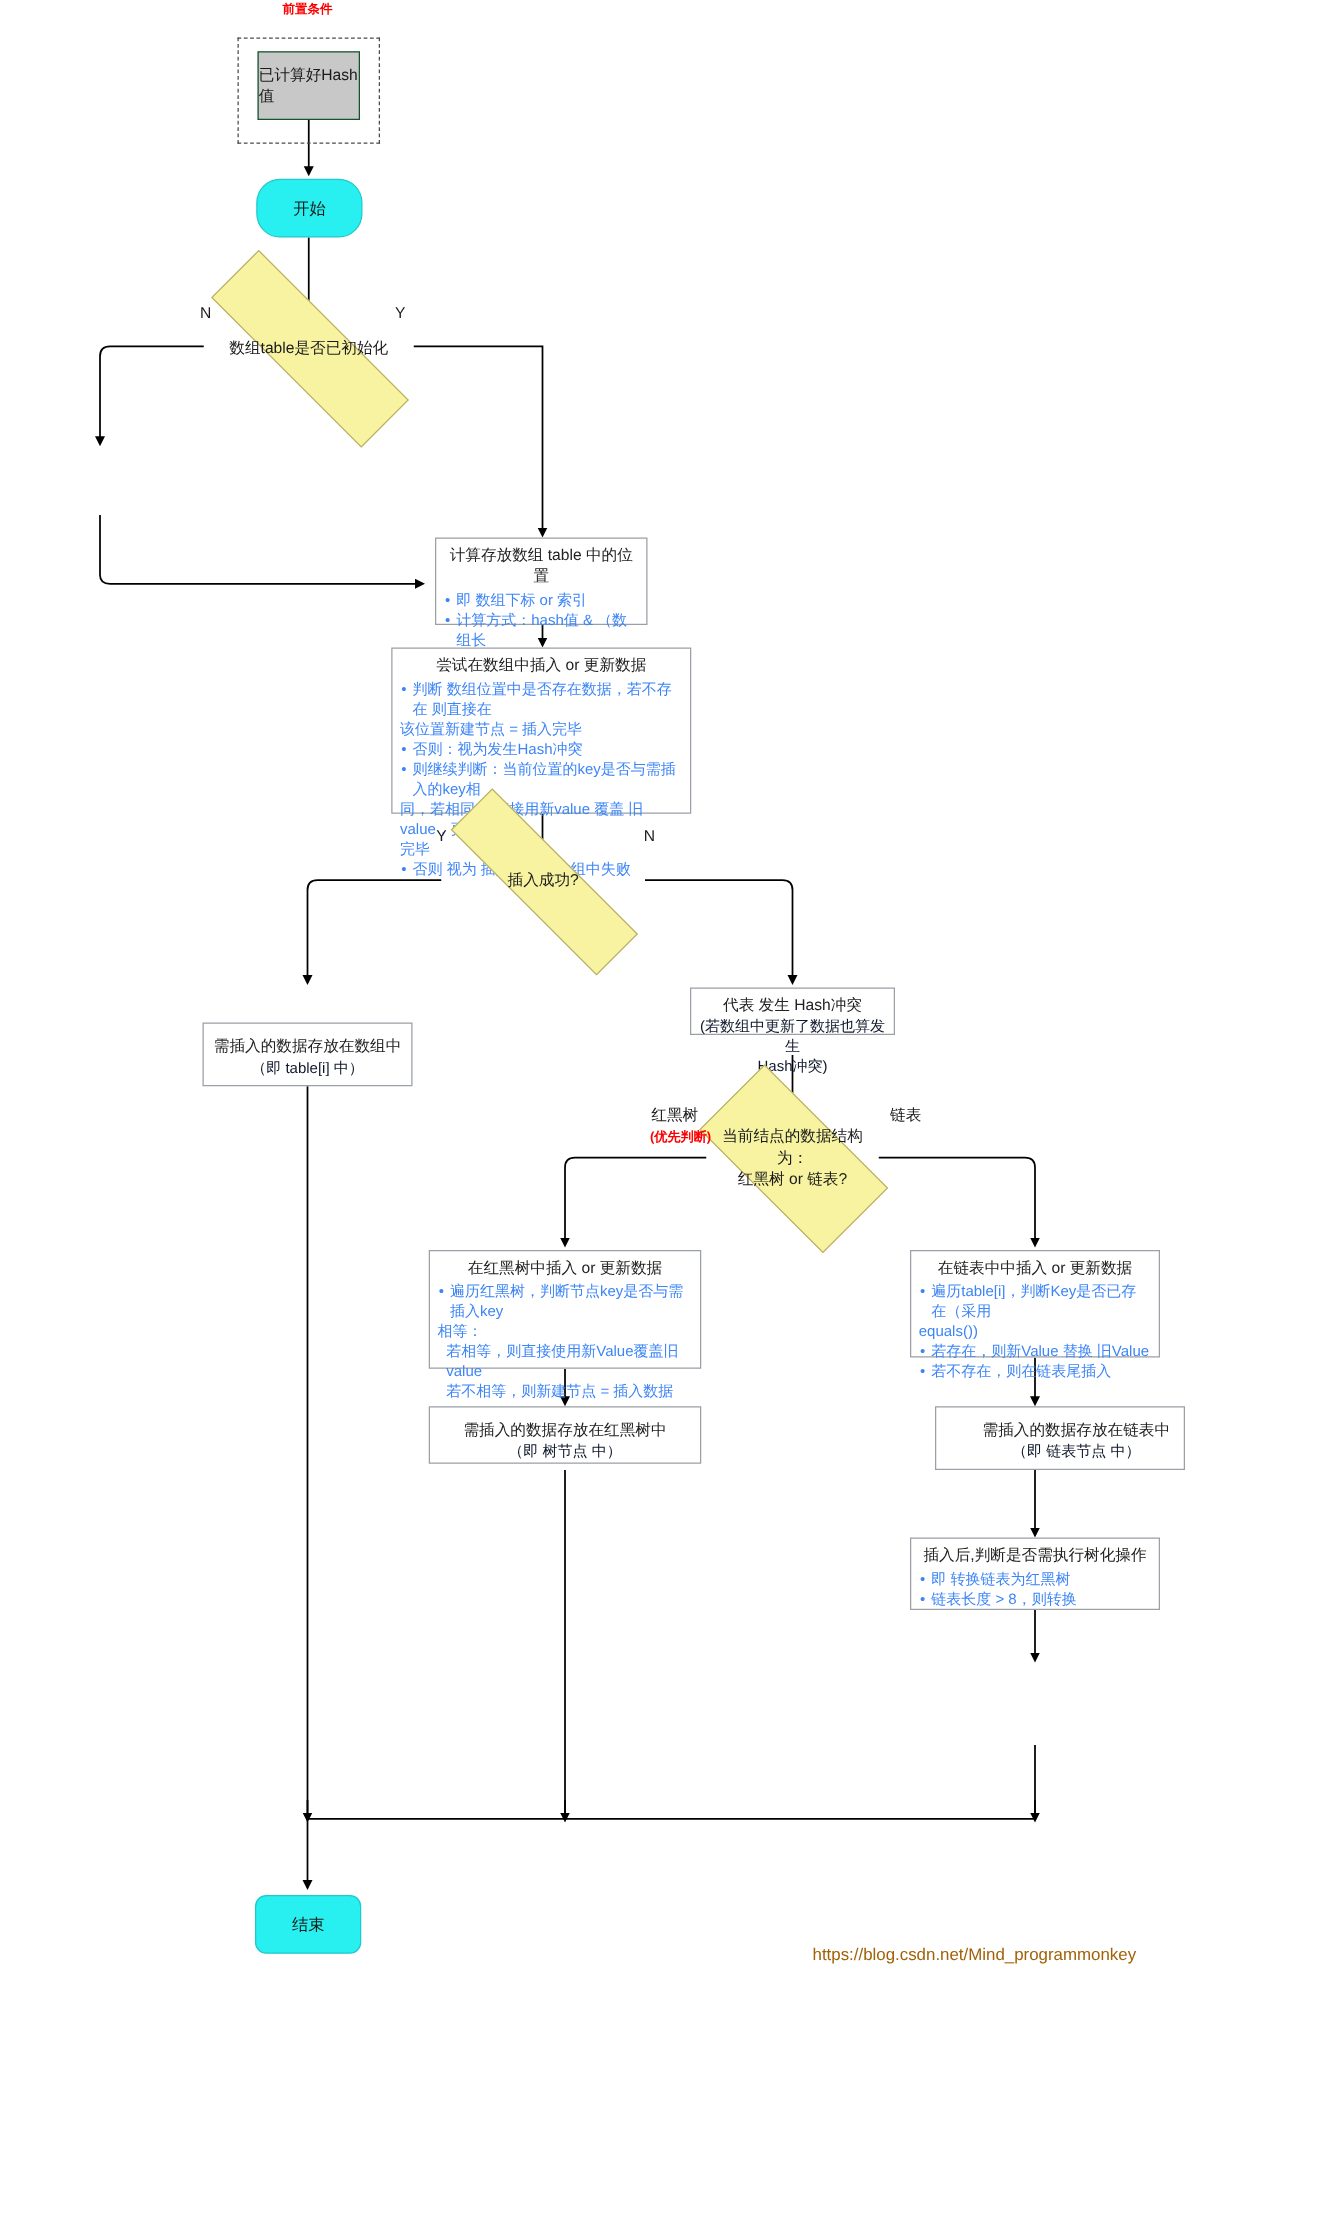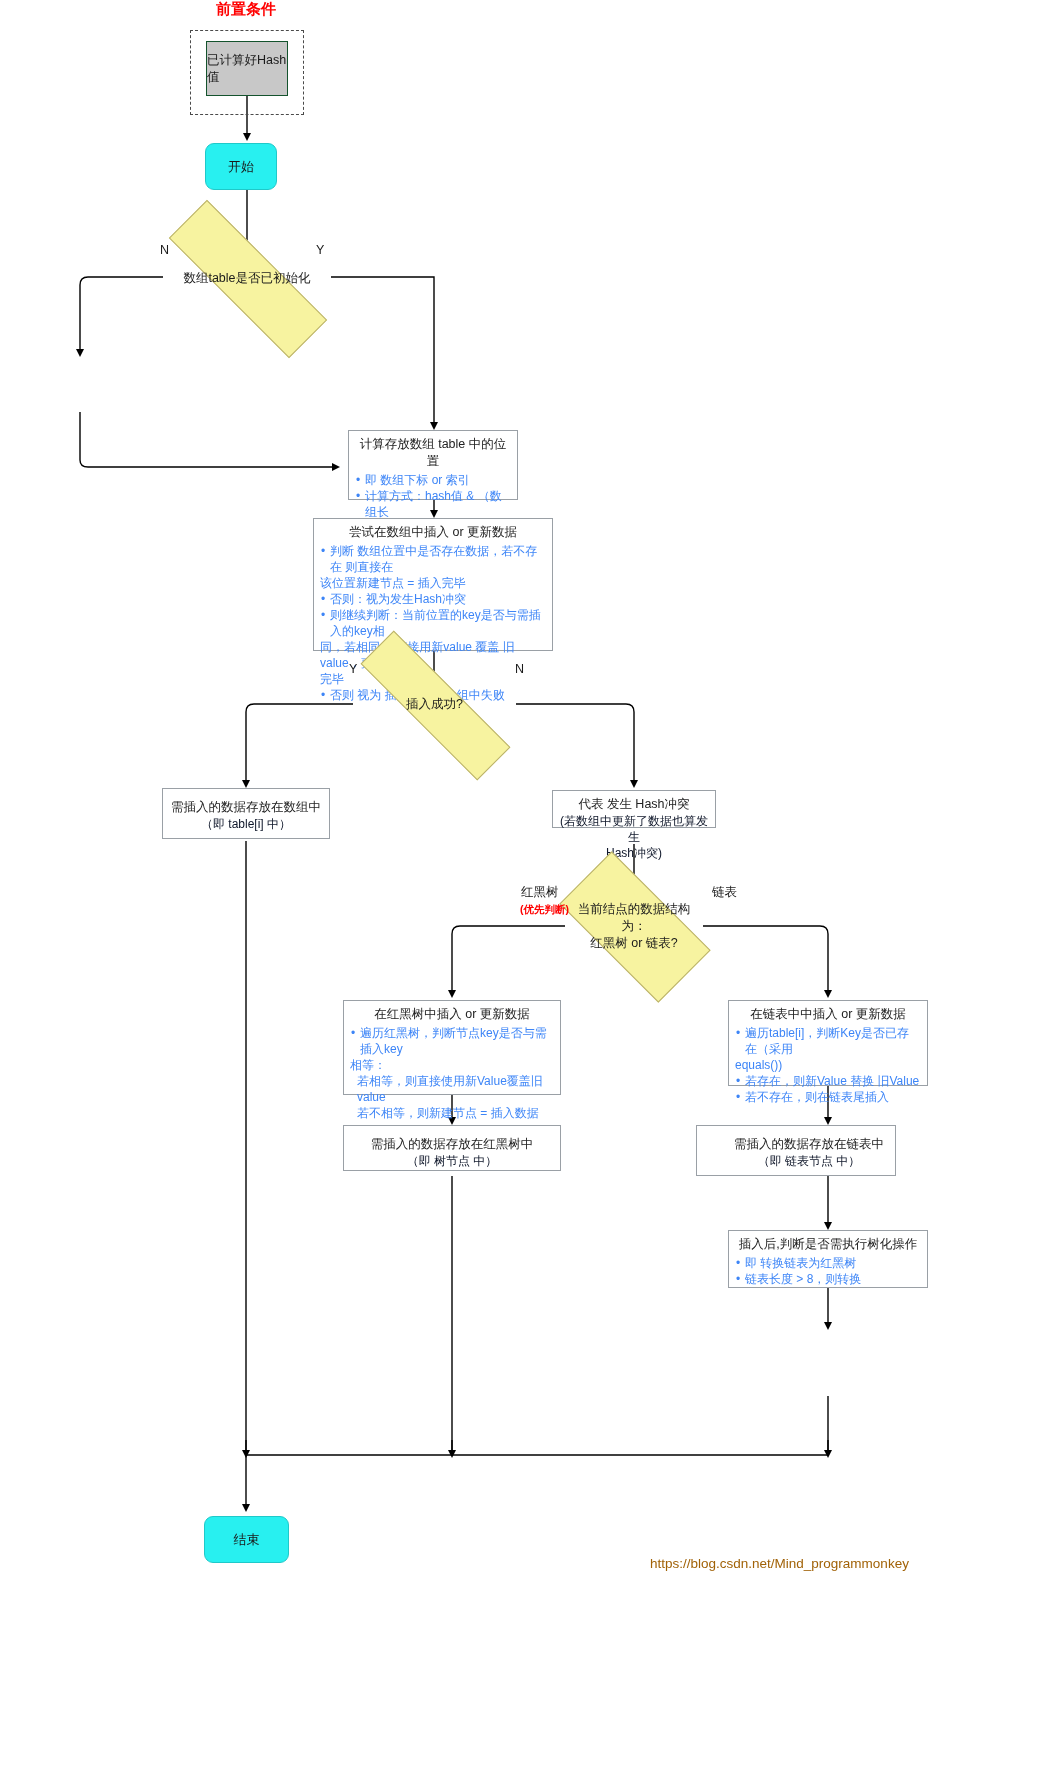--- a/index.html
+++ b/index.html
@@ -74,21 +74,21 @@
     display:flex;align-items:center;justify-content:center;
     color:#1a1a1a;font-size:12.5px;
   }
   .dashed{
     border:1px dashed #4a4a4a;
     background:transparent;
   }
   .pre-label{
     color:#ff0000;
     font-weight:bold;
-    font-size:15px;
+    font-size:10px;
     text-align:center;
   }
 
   
   .diamond{
     position:absolute;
     display:flex;align-items:center;justify-content:center;
     text-align:center;
   }
   .diamond .dshape{
@@ -181,21 +181,21 @@
   </svg>
 
   <div class="node pre-label" style="left:176px;top:0px;width:140px;">前置条件</div>
 
   <div class="node dashed" style="left:190px;top:30px;width:114px;height:85px;"></div>
 
   <div class="node grey" style="left:206px;top:41px;width:82px;height:55px;">
     <span>已计算好Hash值</span>
   </div>
 
-  <div class="node terminator" style="left:205px;top:143px;width:72px;height:47px;">
+  <div class="node terminator" style="left:205px;top:143px;width:85px;height:47px;border-radius:19px;">
     <span>开始</span>
   </div>
 
   <div class="diamond" style="left:163px;top:252px;width:168px;height:52px;">
     <div class="dshape"></div>
     <div class="dtext">数组table是否已初始化</div>
   </div>
   <div class="elabel" style="left:160px;top:243px;">N</div>
   <div class="elabel" style="left:316px;top:243px;">Y</div>
 
@@ -222,21 +222,21 @@
     </ul>
   </div>
 
   <div class="diamond" style="left:353px;top:682px;width:163px;height:45px;">
     <div class="dshape"></div>
     <div class="dtext">插入成功?</div>
   </div>
   <div class="elabel" style="left:349px;top:662px;">Y</div>
   <div class="elabel" style="left:515px;top:662px;">N</div>
 
-  <div class="node box" style="left:162px;top:788px;width:168px;height:51px;">
+  <div class="node box" style="left:162px;top:818px;width:168px;height:51px;">
     <div class="title" style="margin-top:5px;">需插入的数据存放在数组中</div>
     <div class="sub">（即 table[i] 中）</div>
   </div>
 
   <div class="node box" style="left:552px;top:790px;width:164px;height:38px;">
     <div class="title">代表 发生 Hash冲突</div>
     <div class="sub" style="white-space:pre-line;">(若数组中更新了数据也算发生
 Hash冲突)</div>
   </div>
 
@@ -267,21 +267,21 @@
       <li>若存在，则新Value 替换 旧Value</li>
       <li>若不存在，则在链表尾插入</li>
     </ul>
   </div>
 
   <div class="node box" style="left:343px;top:1125px;width:218px;height:46px;">
     <div class="title" style="margin-top:5px;">需插入的数据存放在红黑树中</div>
     <div class="sub">（即 树节点 中）</div>
   </div>
 
-  <div class="node box" style="left:696px;top:1125px;width:200px;height:51px;padding-left:32px;">
+  <div class="node box" style="left:748px;top:1125px;width:200px;height:51px;padding-left:32px;">
     <div class="title" style="margin-top:5px;">需插入的数据存放在链表中</div>
     <div class="sub">（即 链表节点 中）</div>
   </div>
 
   <div class="node box" style="left:728px;top:1230px;width:200px;height:58px;">
     <div class="title">插入后,判断是否需执行树化操作</div>
     <ul>
       <li>即 转换链表为红黑树</li>
       <li>链表长度 &gt; 8，则转换</li>
     </ul>

